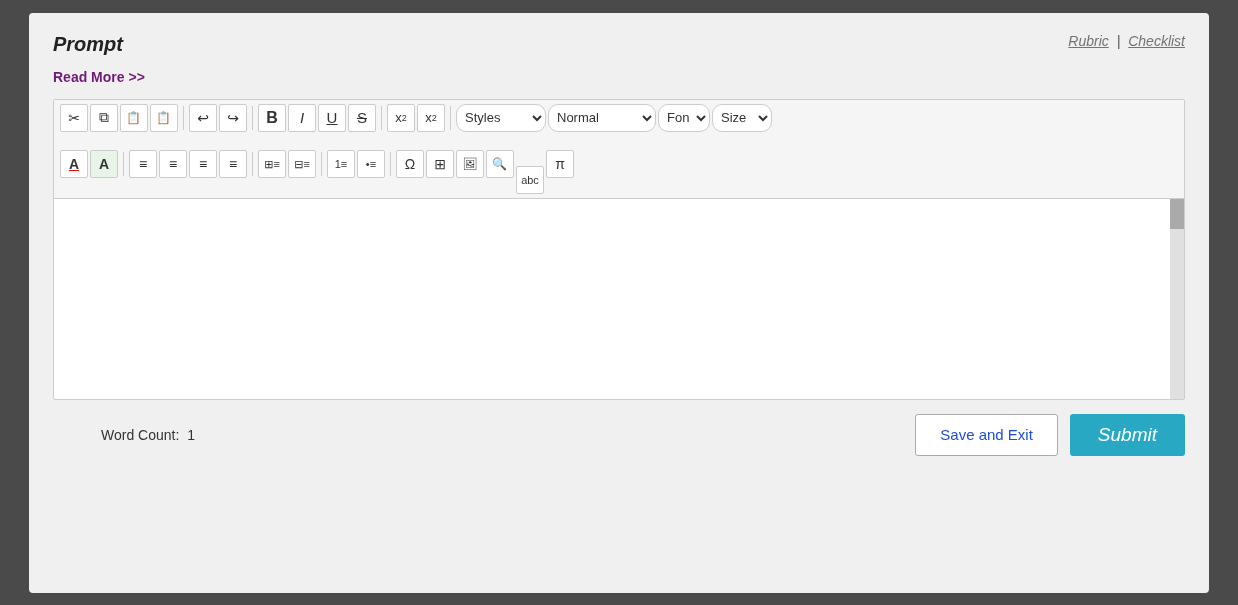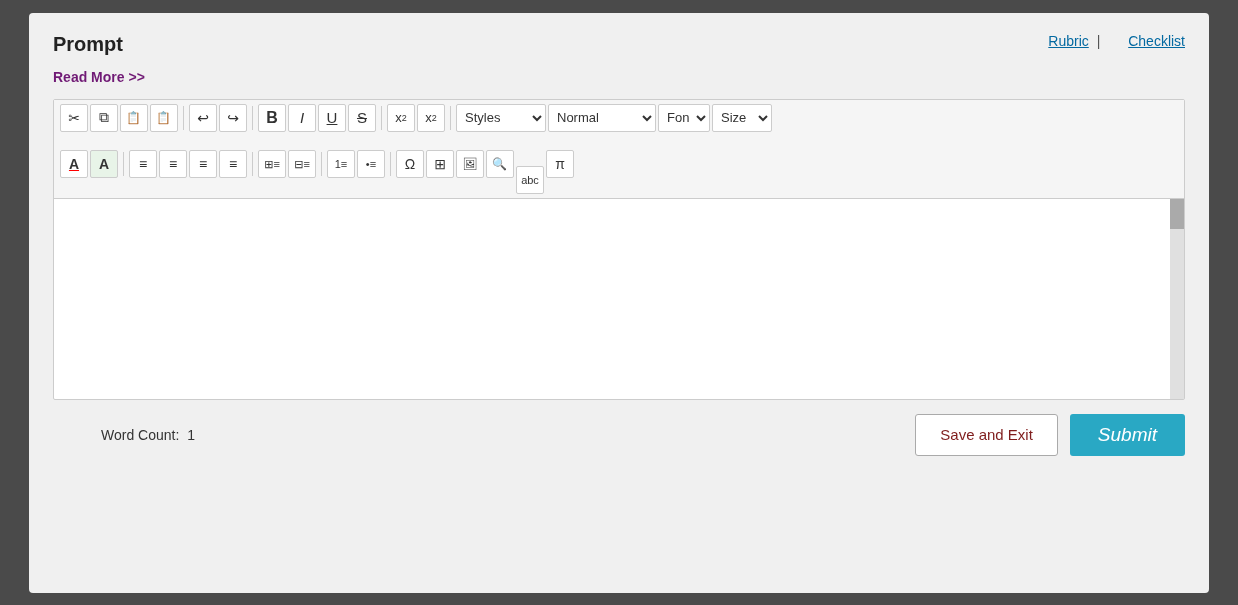--- a/index.html
+++ b/index.html
@@ -18,35 +18,35 @@
       min-height: 580px;
       border-radius: 4px;
       padding: 20px 24px;
       position: relative;
     }
     .header-row {
       display: flex;
       justify-content: space-between;
       align-items: flex-start;
       margin-bottom: 12px;
+      font-style: italic;
     }
     .prompt-title {
       font-size: 20px;
       font-weight: bold;
       color: #222;
     }
     .rubric-links {
       font-size: 14px;
       color: #555;
     }
     .rubric-links a {
-      color: #0369a1;
+      color: #737373;
       text-decoration: underline;
       cursor: pointer;
-      margin-left: 20px;
     }
     .rubric-links span {
       color: #555;
       margin: 0 4px;
     }
     .prompt-text {
       font-size: 14px;
       color: #333;
       margin-bottom: 8px;
       line-height: 1.4;
@@ -100,21 +100,21 @@
       margin: 0 3px;
     }
     .tb-btn.bold { font-weight: bold; font-size: 16px; }
     .tb-btn.italic { font-style: italic; font-size: 15px; }
     .tb-btn.underline { text-decoration: underline; font-size: 15px; }
     .tb-btn.strike { text-decoration: line-through; font-size: 15px; }
     .tb-select {
       height: 28px;
       border: 1px solid #ccc;
       background: #fff;
-      border-radius: 2px;
+      border-radius: 10px;
       padding: 0 4px;
       font-size: 13px;
       cursor: pointer;
       color: #333;
     }
     .styles-select { width: 90px; }
     .normal-select { width: 108px; }
     .font-select { width: 52px; }
     .size-select { width: 60px; }
     .editor-body {
@@ -138,21 +138,21 @@
     .footer-buttons {
       display: flex;
       gap: 12px;
     }
     .btn-save-exit {
       padding: 10px 24px;
       background: #fff;
       border: 1px solid #aaa;
       border-radius: 3px;
       font-size: 15px;
-      color: #7f1d1d;
+      color: #1d4ed8;
       cursor: pointer;
     }
     .btn-submit {
       padding: 10px 28px;
       background: #29a8c4;
       border: none;
       border-radius: 3px;
       font-size: 19px;
       color: #fff;
       cursor: pointer;

